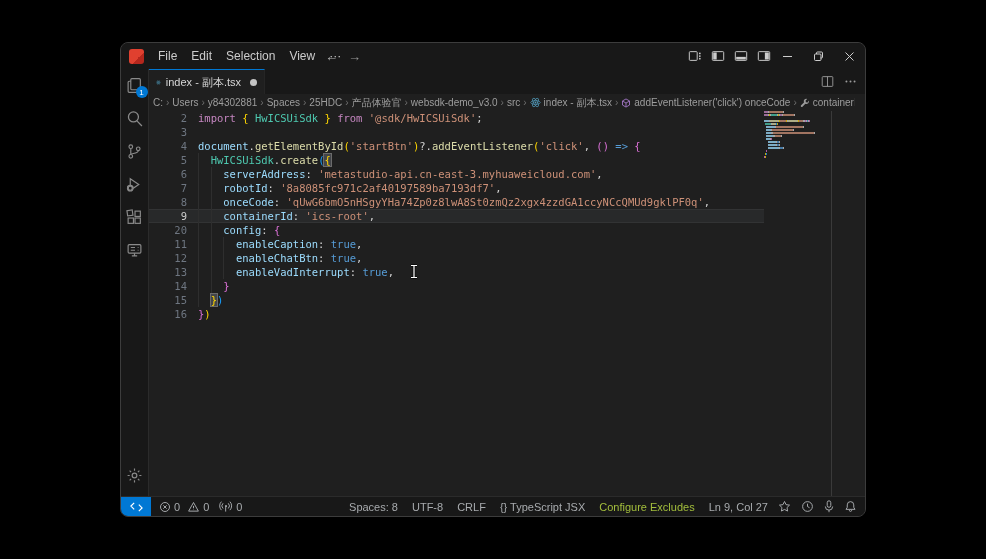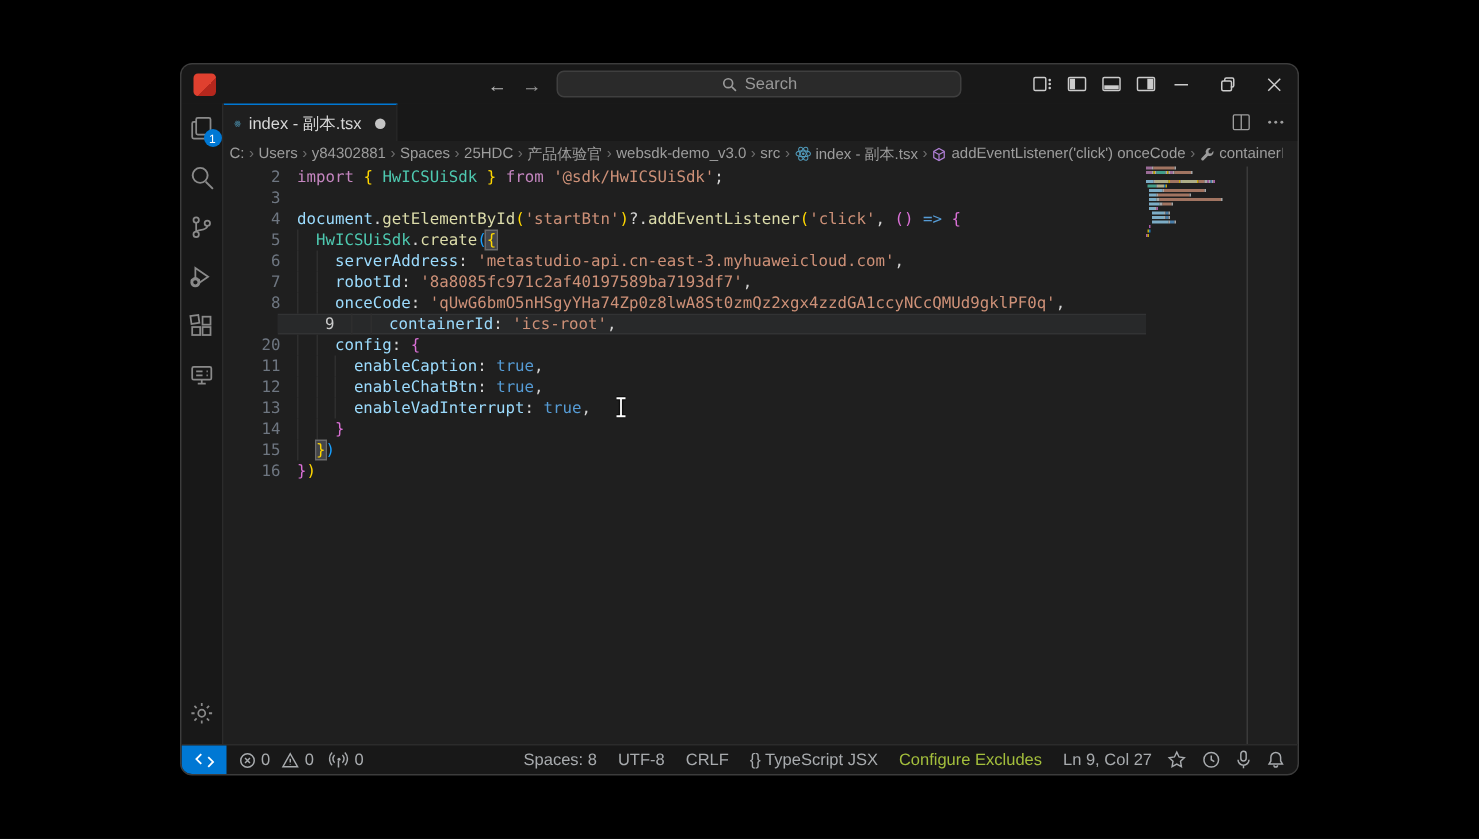--- a/index.html
+++ b/index.html
@@ -40,21 +40,21 @@
                 display: flex; align-items: center; color: #9d9d9d; font-size: 10px;
                 white-space: nowrap; overflow: hidden; }
   .bc-item { display: flex; align-items: center; gap: 3px; cursor: default; }
   .bc-sep { color: #6e6e6e; margin: 0 3px; font-size: 10px; }
 
   
   #editor { position: absolute; left: 28px; top: 68px; right: 101px; bottom: 20px;
             font-family: "DejaVu Sans Mono", monospace; font-size: 10.5px; }
   .code-line { position: relative; height: 14px; line-height: 14px; white-space: pre; }
   .code-line.current { background: rgba(100,106,112,0.14);
-      box-shadow: inset 0 1px 0 rgba(255,255,255,0.05), inset 0 -1px 0 rgba(255,255,255,0.05); margin-left: 36px; }
+      box-shadow: inset 0 1px 0 rgba(255,255,255,0.05), inset 0 -1px 0 rgba(255,255,255,0.05); }
   .line-num { display: inline-block; width: 38px; text-align: right; color: #6e7681;
               vertical-align: top; }
   .code-line.current .line-num { color: #cccccc; }
   .line-body { display: inline-block; margin-left: 11px; vertical-align: top; }
   .indent-guide { display: inline-block; width: 2ch; height: 14px;
                   border-left: 1px solid #2e2e2e; vertical-align: top; }
   .tok { vertical-align: top; }
   .tok.match { background: #43454a; outline: 1px solid #6b6b6b; }
 
   
@@ -89,30 +89,30 @@
   
   #mouse-cursor { position: absolute; left: 288px; top: 221px; pointer-events: none; z-index: 50; }
 </style>
 </head>
 <body>
 
 <div id="window">
 
   <div id="titlebar">
     <div id="app-icon"></div>
+    <div id="menubar" style="display: flex;">
+        <span class="menu-item">File</span>
+        <span class="menu-item">Edit</span>
+        <span class="menu-item">Selection</span>
+        <span class="menu-item">View</span>
+        <span class="menu-item">···</span>
+      </div>
     <div id="nav-arrows">
       <span>←</span>
       <span style="opacity:.8">→</span>
-    </div>
-    <div id="search-box">
-      <svg width="11" height="11" viewBox="0 0 16 16" fill="none" stroke="#9a9a9a" stroke-width="1.6">
-          <circle cx="6.5" cy="6.5" r="4.3"></circle>
-          <path d="M10 10l4 4"></path>
-        </svg>
-      <span>Search</span>
     </div>
     <div id="layout-icons">
       <svg class="tb-ic" width="14" height="14" viewBox="0 0 16 16" fill="none" stroke="#cccccc" stroke-width="1.1">
           <rect x="1.5" y="3" width="9" height="10" rx="1"></rect>
           <circle cx="13.5" cy="5" r="1" fill="#cccccc" stroke="none"></circle>
           <circle cx="13.5" cy="8" r="1" fill="#cccccc" stroke="none"></circle>
           <circle cx="13.5" cy="11" r="1" fill="#cccccc" stroke="none"></circle>
         </svg>
       <svg class="tb-ic" width="14" height="14" viewBox="0 0 16 16" fill="none" stroke="#cccccc" stroke-width="1.1">
           <rect x="1.5" y="3" width="13" height="10" rx="1"></rect>

